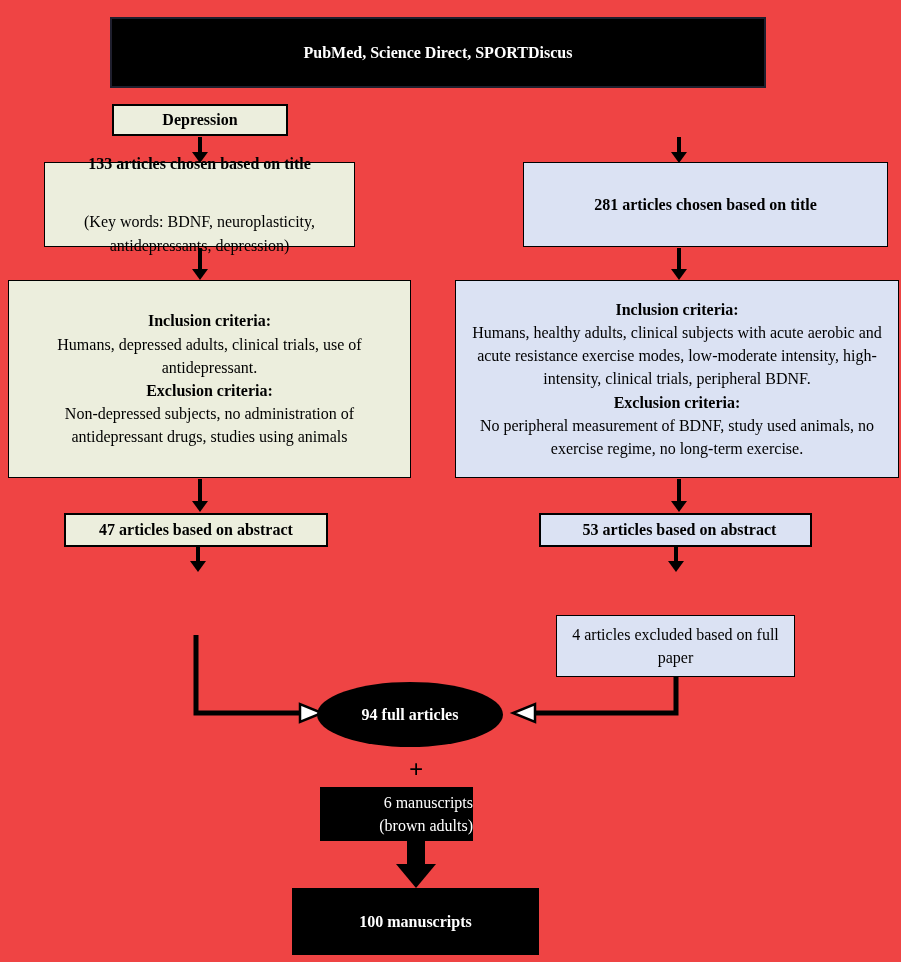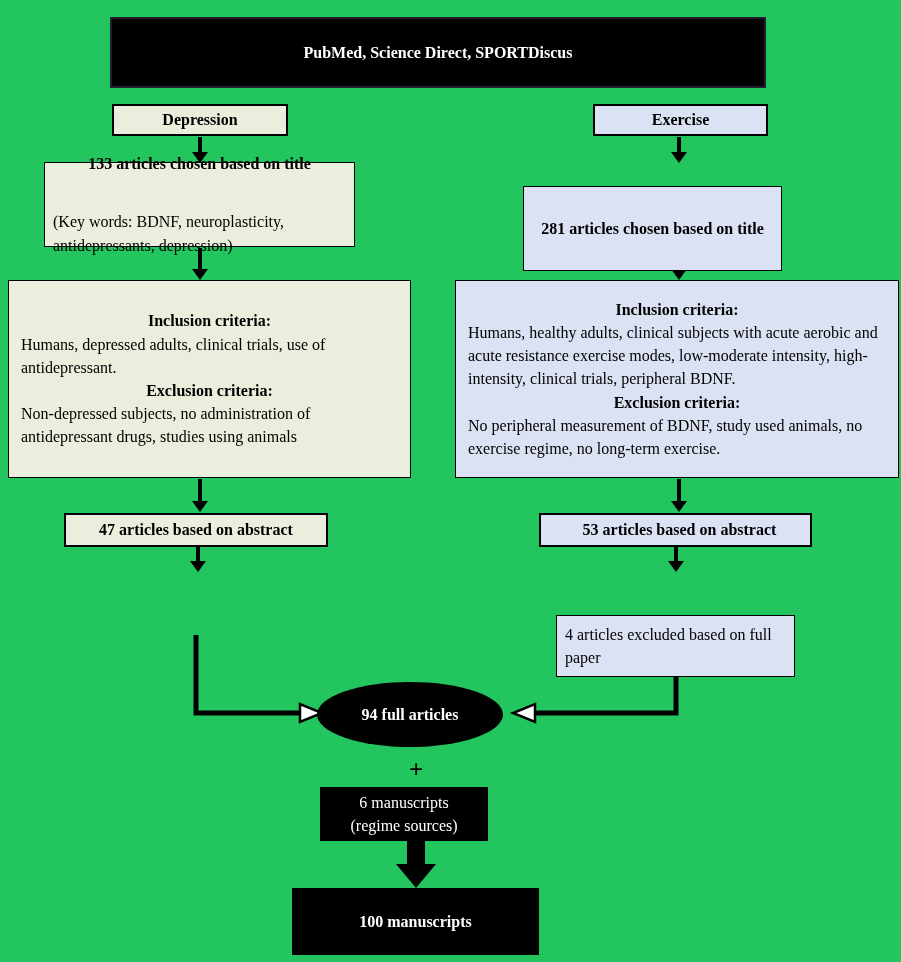--- a/index.html
+++ b/index.html
@@ -5,38 +5,39 @@
   * { margin: 0; padding: 0; box-sizing: border-box; }
   html, body { background: #ffffff; }
   body {
     font-family: "Liberation Serif", "DejaVu Serif", serif;
     color: #000;
   }
   .canvas {
     position: relative;
     width: 901px;
     height: 962px;
-    background: #22c55e;
+    background: #ef4444;
     overflow: hidden;
     font-size: 16px;
     line-height: 1.45;
   }
   .connectors {
     position: absolute;
     left: 0; top: 0;
     z-index: 1;
     pointer-events: none;
   }
   .box {
     position: absolute;
     border: 1.5px solid #000;
     display: flex;
     flex-direction: column;
     align-items: center;
     justify-content: center;
+    text-align: center;
     z-index: 2;
   }
   .dep { background: var(--dep-fill, #eceedd); }
   .exe { background: var(--exe-fill, #dbe2f3); }
   .header-box { border-width: 2px; }
   .abstract-box { border-width: 2px; }
   .black-box {
     position: absolute;
     background: var(--node-black, #000);
     color: #fff;
@@ -121,29 +122,26 @@
     </g>
   </svg>
 
   <div class="black-box source-bar">
     <span class="bold">PubMed, Science Direct, SPORTDiscus</span>
   </div>
 
   <div class="box dep header-box" style="left:112px; top:104px; width:176px; height:32px;">
     <span class="bold">Depression</span>
   </div>
-  <div class="box exe header-box" style="left:593px; top:104px; width:175px; height:32px;">
-    <span class="bold">Exercise</span>
-  </div>
 
   <div class="box dep" style="left:44px; top:162px; width:311px; height:85px; padding:4px 8px;gap:35px;">
     <div class="bold">133 articles chosen based on title</div>
     <div>(Key words: BDNF, neuroplasticity, antidepressants, depression)</div>
   </div>
-  <div class="box exe" style="left:523px; top:162px; width:259px; height:85px; padding:4px 8px;margin-top:24px;">
+  <div class="box exe" style="left:523px; top:162px; width:365px; height:85px; padding:4px 8px;">
     <div class="bold">281 articles chosen based on title</div>
   </div>
 
   <div class="box dep" style="left:8px; top:280px; width:403px; height:198px; padding:6px 12px;">
     <div class="bold">Inclusion criteria:</div>
     <div>Humans, depressed adults, clinical trials, use of antidepressant.</div>
     <div class="bold">Exclusion criteria:</div>
     <div>Non-depressed subjects, no administration of antidepressant drugs, studies using animals</div>
   </div>
   <div class="box exe" style="left:455px; top:280px; width:444px; height:198px; padding:6px 12px;">
@@ -163,22 +161,22 @@
   <div class="box exe" style="left:556px; top:573px; width:239px; height:62px; padding:2px 8px;margin-top:42px;">
     <span>4 articles excluded based on full paper</span>
   </div>
 
   <div class="black-box ellipse">
     <span class="bold">94 full articles</span>
   </div>
 
   <div class="plus-sign">+</div>
 
-  <div class="black-box" style="left:320px; top:787px; width:168px; height:54px;">
+  <div class="black-box" style="left:320px; top:787px; width:153px; height:54px;align-items:flex-end;">
     <div>6 manuscripts</div>
-    <div>(regime sources)</div>
+    <div>(brown adults)</div>
   </div>
 
   <div class="black-box" style="left:292px; top:888px; width:247px; height:67px;">
     <span class="bold">100 manuscripts</span>
   </div>
 
 </div>
 
 </body></html>

